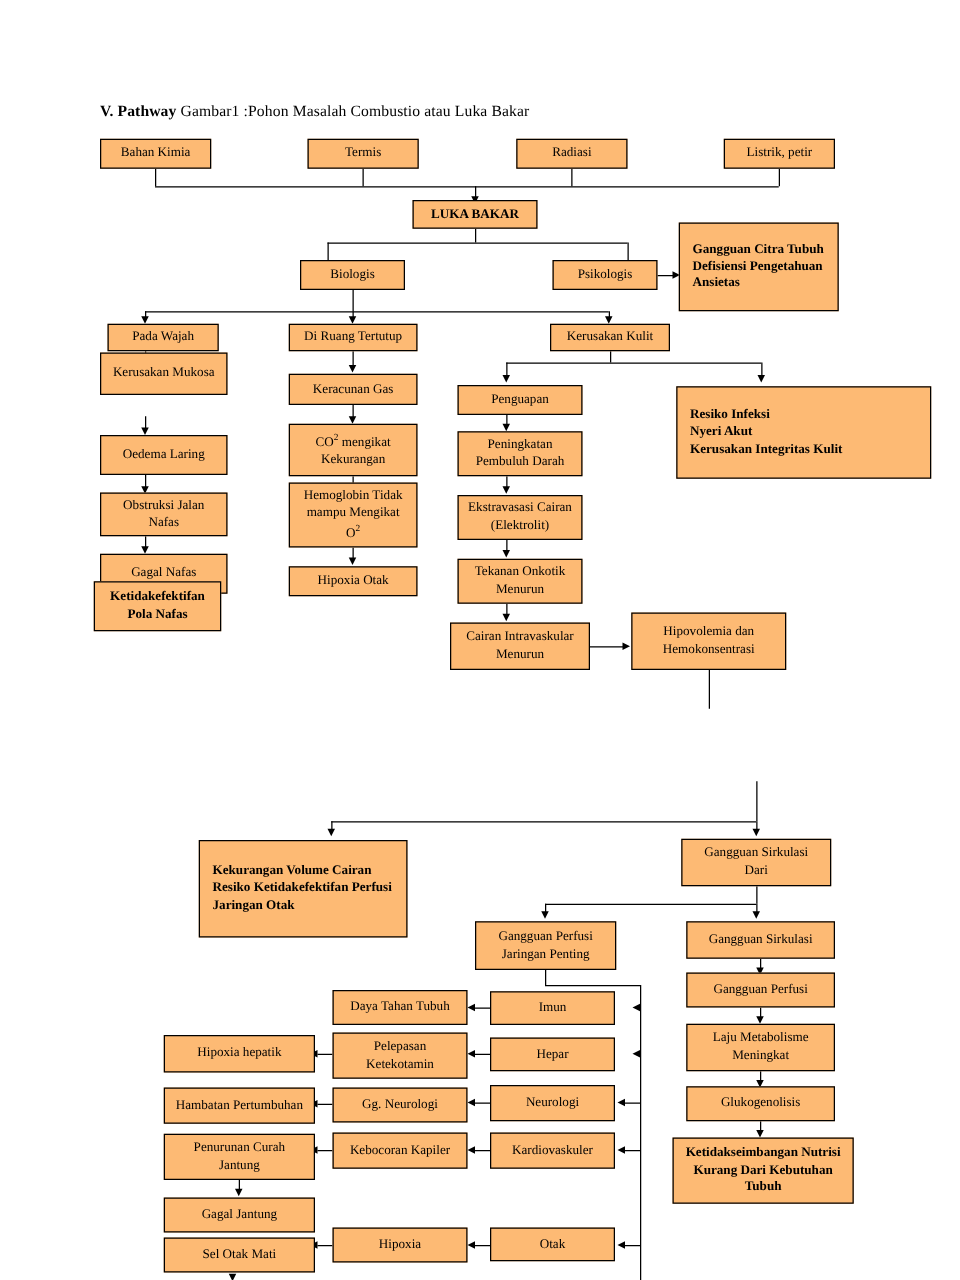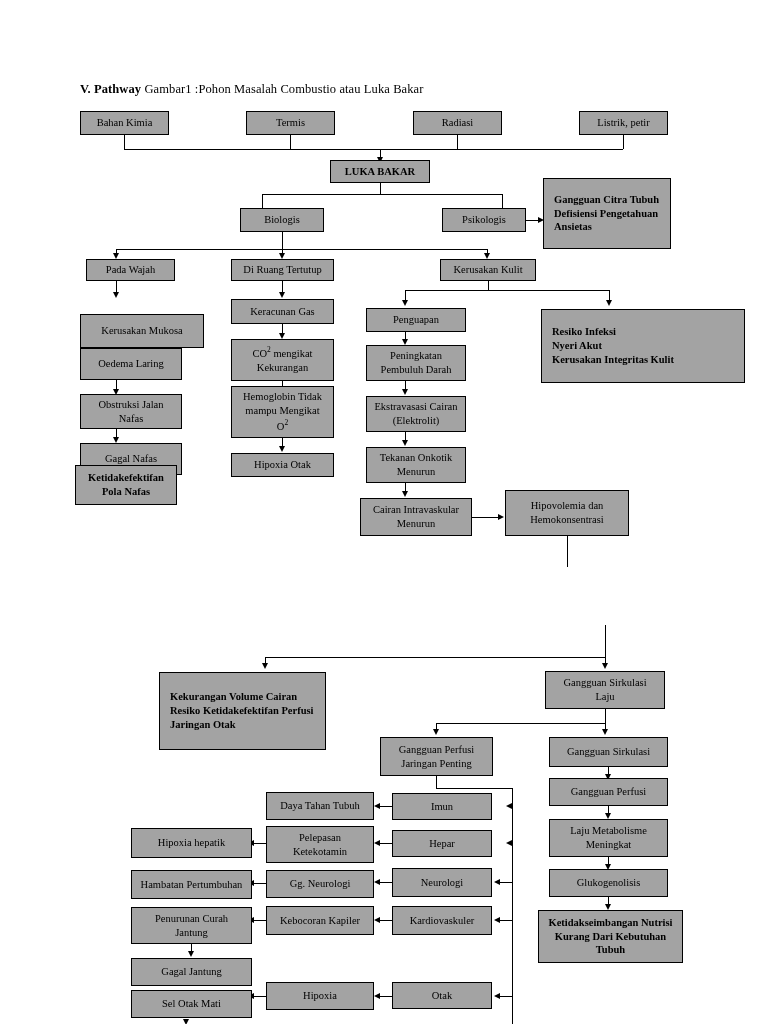--- a/index.html
+++ b/index.html
@@ -24,21 +24,21 @@
     letter-spacing:0.1px;
   }
   .title b{font-weight:bold;}
   .title .t-rest{font-weight:normal;}
 
   
   .box{
     position:absolute;
     box-sizing:border-box;
     border:1.6px solid #000;
-    background:#a3a3a3;
+    background:#fdba74;
     display:flex;
     align-items:center;
     justify-content:center;
     text-align:center;
     font-size:10.5px;
     line-height:1.32;
     padding:2px 3px;
     z-index:3;
   }
   .box.bold{font-weight:bold;}
@@ -161,21 +161,21 @@
   <div class="ad" style="left:483.5px;top:253px;"></div>
 
   <div class="box" style="left:86px;top:259px;width:89px;height:22px;">
     <div class="lines">
         <div>Pada Wajah</div>
       </div>
   </div>
   <div class="v" style="left:116px;top:281px;height:13px;"></div>
   <div class="ad" style="left:112.5px;top:292px;"></div>
 
-  <div class="box" style="left:80px;top:314px;width:124px;height:34px;">
+  <div class="box" style="left:80px;top:282px;width:102px;height:34px;">
     <div class="lines">
         <div>Kerusakan Mukosa</div>
       </div>
   </div>
   <div class="v" style="left:116px;top:333px;height:11px;"></div>
   <div class="ad" style="left:112.5px;top:342px;"></div>
 
   <div class="box" style="left:80px;top:348px;width:102px;height:32px;">
     <div class="lines">
         <div>Oedema Laring</div>
@@ -333,21 +333,21 @@
     <div class="lines">
       <div>Kekurangan Volume Cairan</div>
       <div>Resiko Ketidakefektifan Perfusi</div>
       <div>Jaringan Otak</div>
     </div>
   </div>
 
   <div class="box" style="left:545px;top:671px;width:120px;height:38px;">
     <div class="lines">
       <div>Gangguan Sirkulasi</div>
-      <div>Laju</div>
+      <div>Dari</div>
     </div>
   </div>
   <div class="v" style="left:605px;top:709px;height:14px;"></div>
   <div class="h" style="left:436px;top:723px;width:169px;"></div>
   <div class="v" style="left:436px;top:723px;height:8px;"></div>
   <div class="ad" style="left:432.5px;top:729px;"></div>
   <div class="v" style="left:605px;top:723px;height:8px;"></div>
   <div class="ad" style="left:601.5px;top:729px;"></div>
 
   <div class="box" style="left:380px;top:737px;width:113px;height:39px;">

